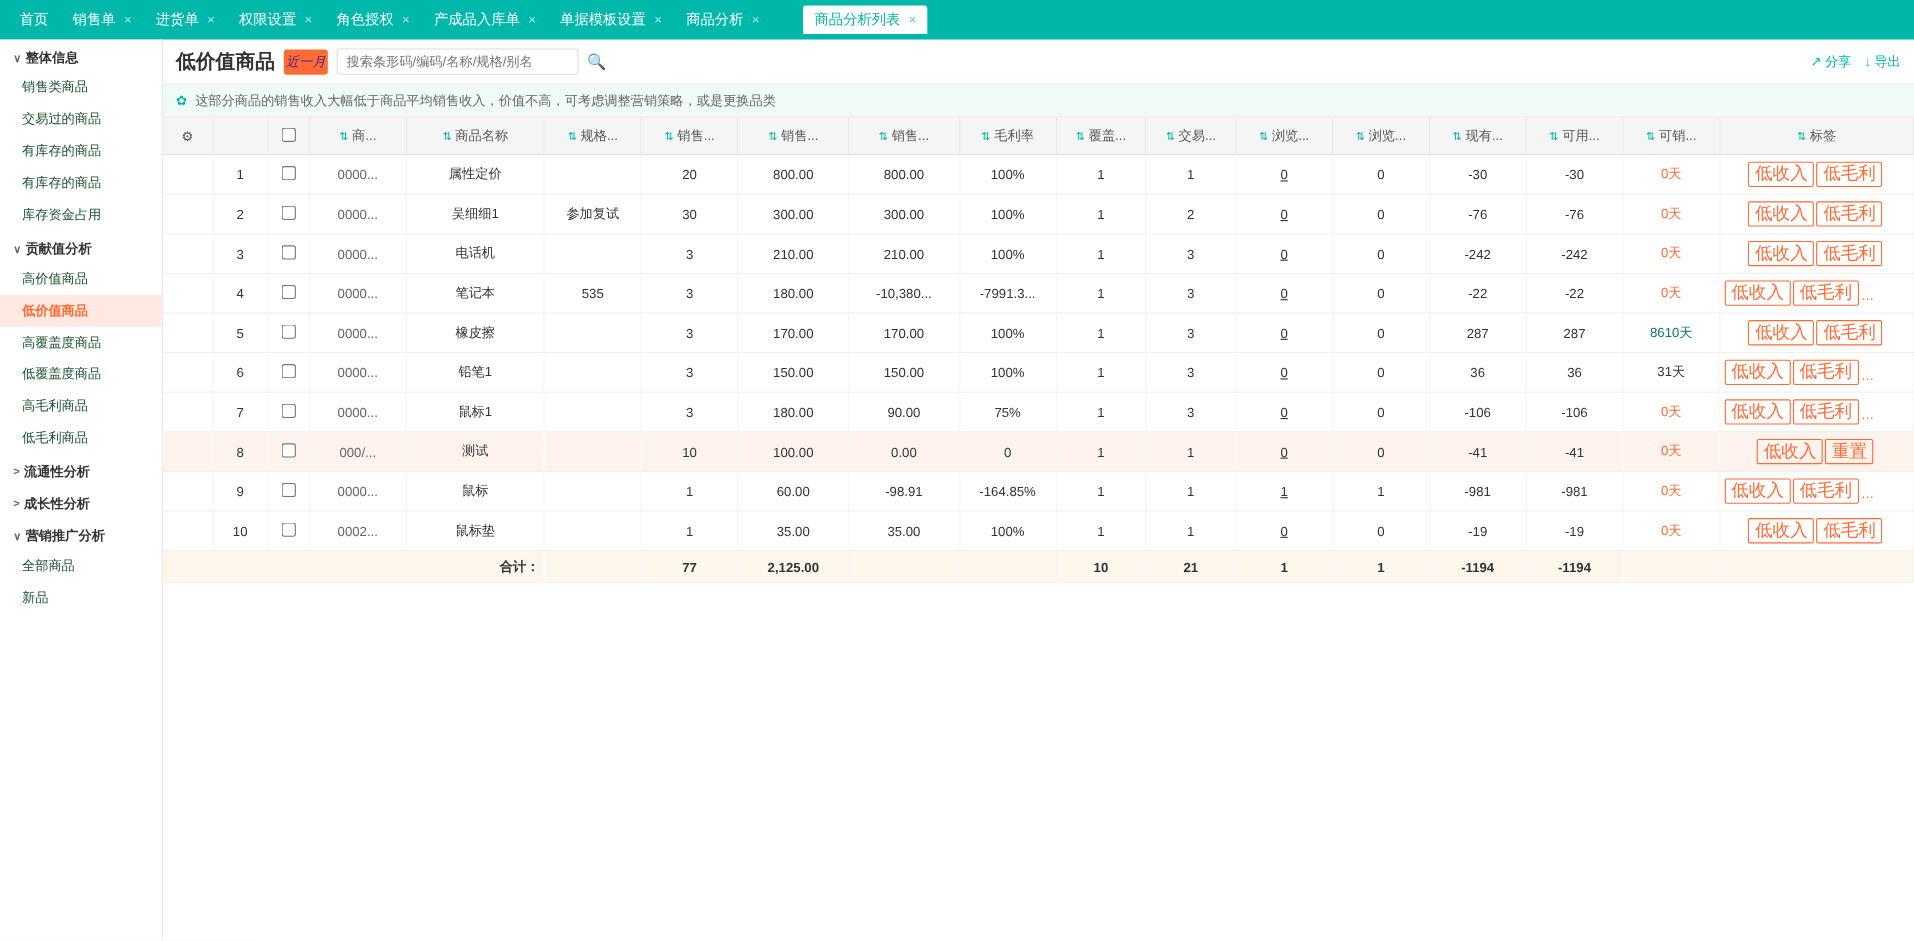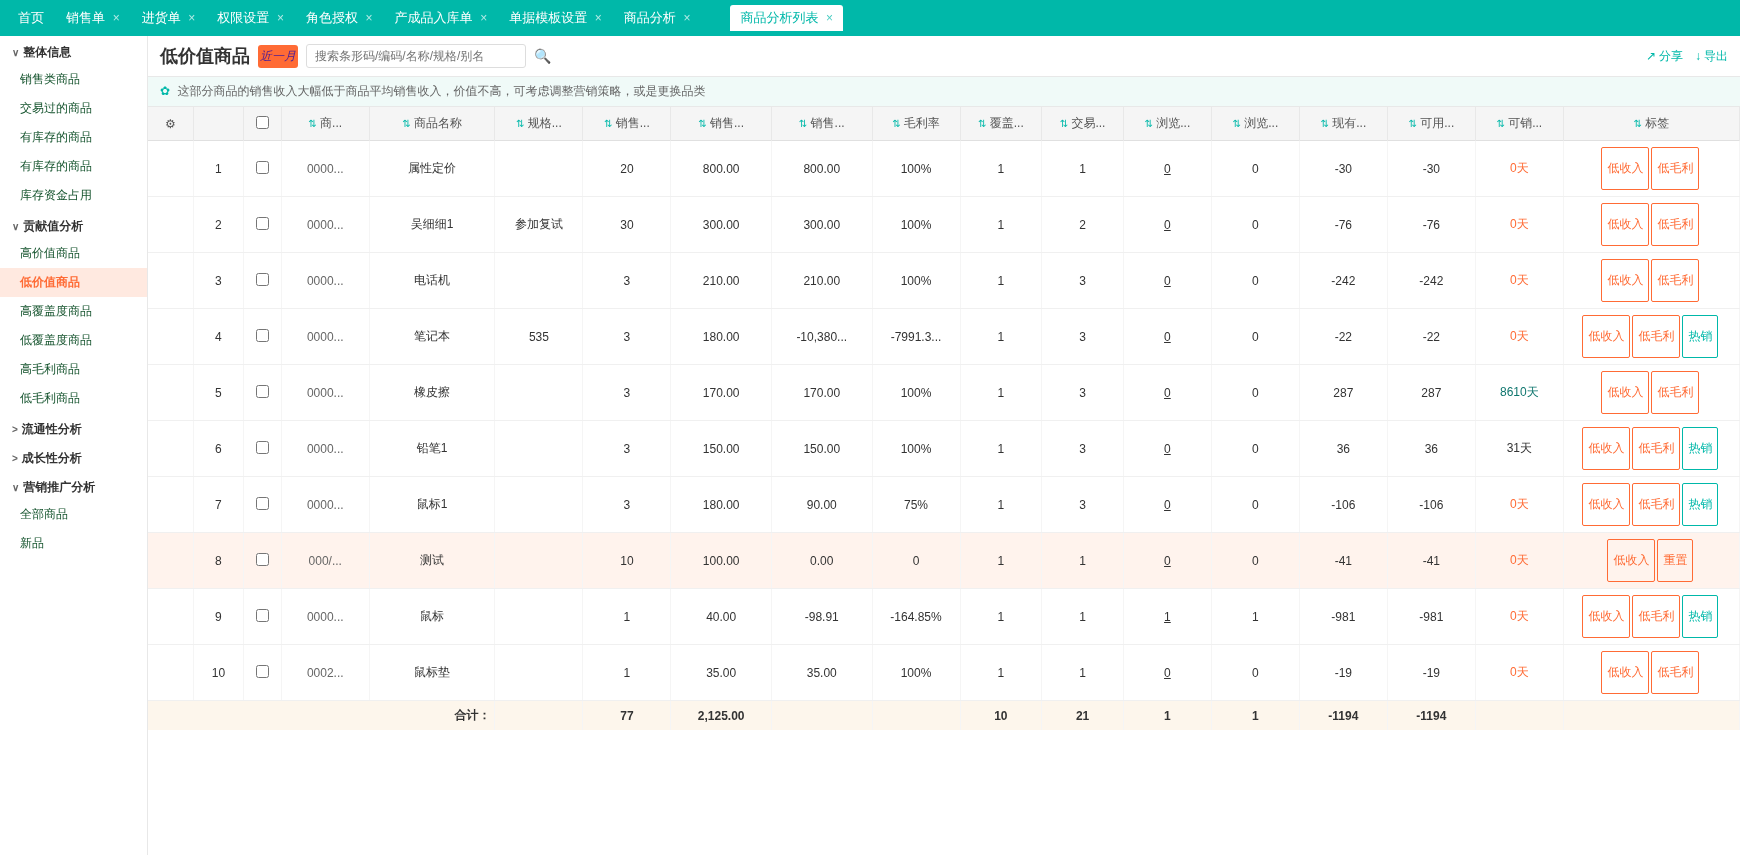--- a/index.html
+++ b/index.html
@@ -156,23 +156,23 @@
       border-right: 1px solid #f5f5f5;
       white-space: nowrap;
       overflow: hidden;
       text-overflow: ellipsis;
       font-size: 12px;
       color: #333;
     }
     tr.highlighted td { background: #fff3ed; }
     .tag {
       display: inline-block;
-      padding: 12px 5px;
+      padding: 0 5px;
       border-radius: 2px;
-      font-size: 12px;
+      font-size: 16px;
       margin-right: 2px;
     }
     .tag-orange { color: #ff6b35; border: 1px solid #ff6b35; }
     .tag-green { color: #00b8a9; border: 1px solid #00b8a9; }
     .underline-link { text-decoration: underline; color: #333; cursor: pointer; }
     .total-row td {
       background: #fdf6ec;
       font-weight: bold;
       color: #333;
       border-bottom: none;
@@ -517,21 +517,21 @@
     <td><span class="tag tag-orange">低收入</span><span class="tag" style="color:#ff6b35;border:1px solid #ff6b35;">重置</span></td>
   </tr>
             <tr>
     <td></td>
     <td>9</td>
     <td><input type="checkbox" style=""></td>
     <td style="color:#666;">0000...</td>
     <td>鼠标</td>
     <td></td>
     <td>1</td>
-    <td>40.00</td>
+    <td>60.00</td>
     <td>-98.91</td>
     <td>-164.85%</td>
     <td>1</td>
     <td>1</td>
     <td><span class="underline-link">1</span></td>
     <td>1</td>
     <td>-981</td>
     <td>-981</td>
     <td><span style="color:#ff6b35">0天</span></td>
     <td><span class="tag tag-orange">低收入</span><span class="tag tag-orange">低毛利</span><span class="tag tag-green">热销</span></td>

